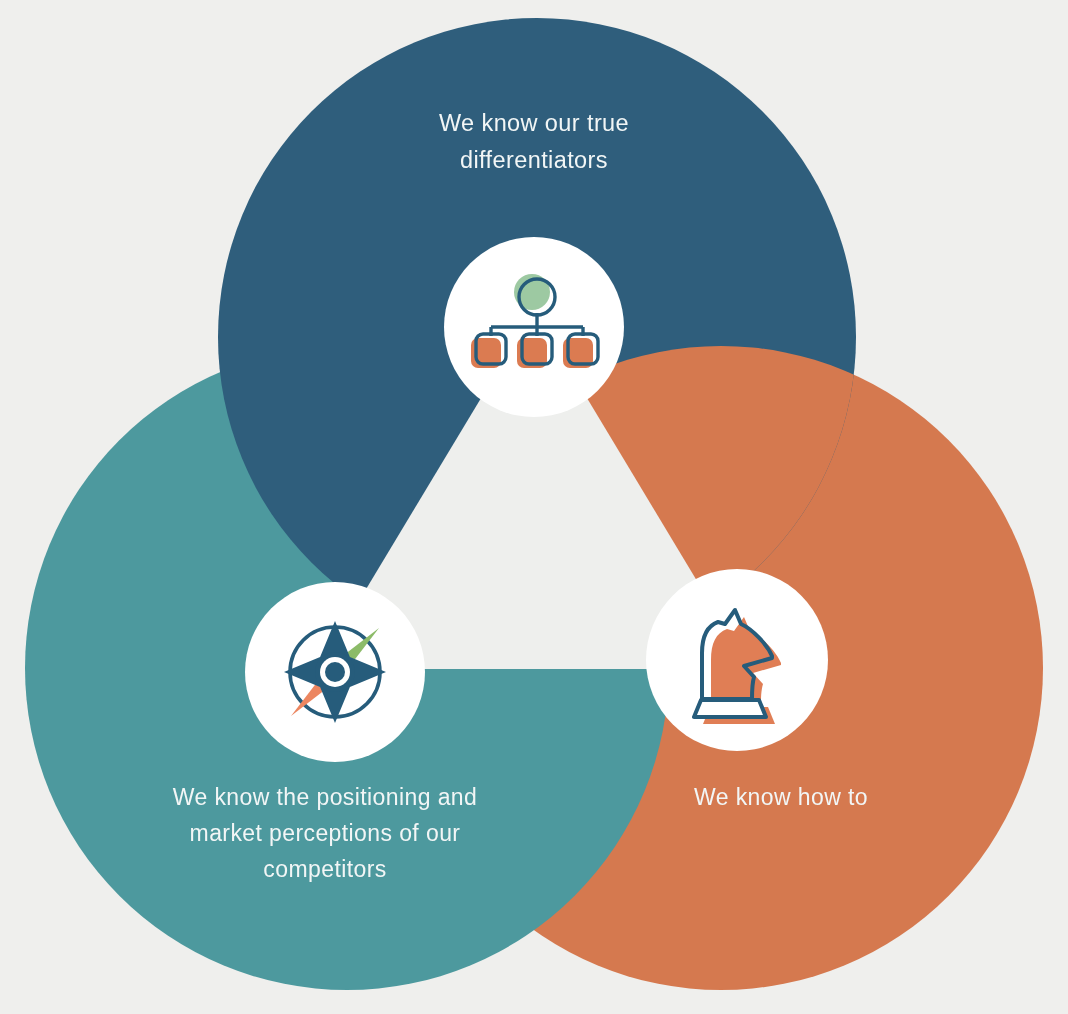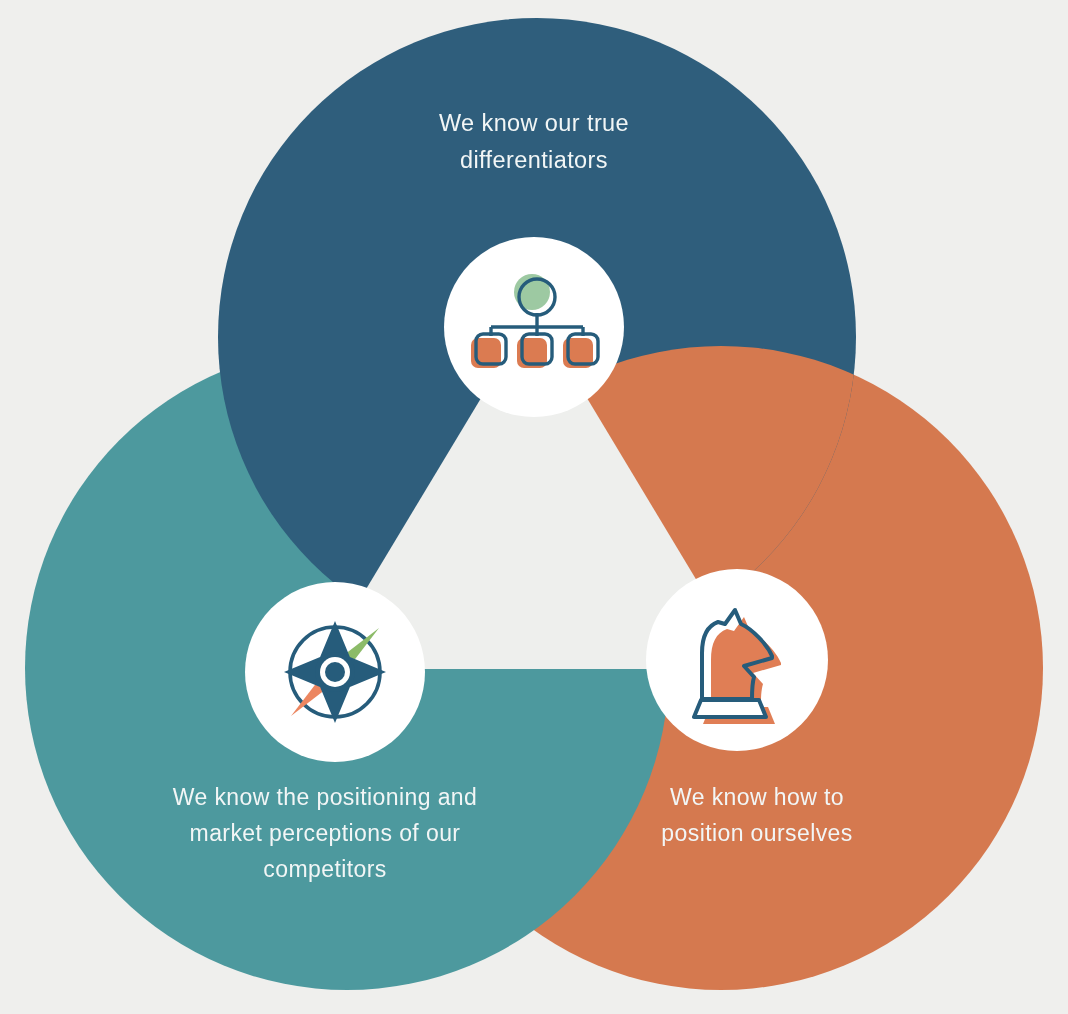--- a/index.html
+++ b/index.html
@@ -15,21 +15,21 @@
     position:absolute;
     text-align:center;
     color:#F2F6F6;
     font-size:23px;
     line-height:36px;
     font-weight:400;
     letter-spacing:0.4px;
   }
   .label-top{left:334px;top:105px;width:400px;font-size:23.5px;line-height:37px;}
   .label-left{left:115px;top:779px;width:420px;}
-  .label-right{left:597px;top:779px;width:320px;}
+  .label-right{left:621px;top:779px;width:320px;}
 </style>
 </head>
 <body>
 
 <div class="stage">
 
   <svg width="1068" height="1014" viewBox="0 0 1068 1014">
     <defs>
       <clipPath id="clip-blue">
           <circle cx="537" cy="337" r="319"></circle>
@@ -108,16 +108,15 @@
     <div>competitors</div>
   </div>
 
   <div class="label label-top">
     <div>We know our true</div>
     <div>differentiators</div>
   </div>
 
   <div class="label label-right">
     <div>We know how to</div>
-    <div>position ourselves</div>
   </div>
 
 </div>
 
 </body></html>

